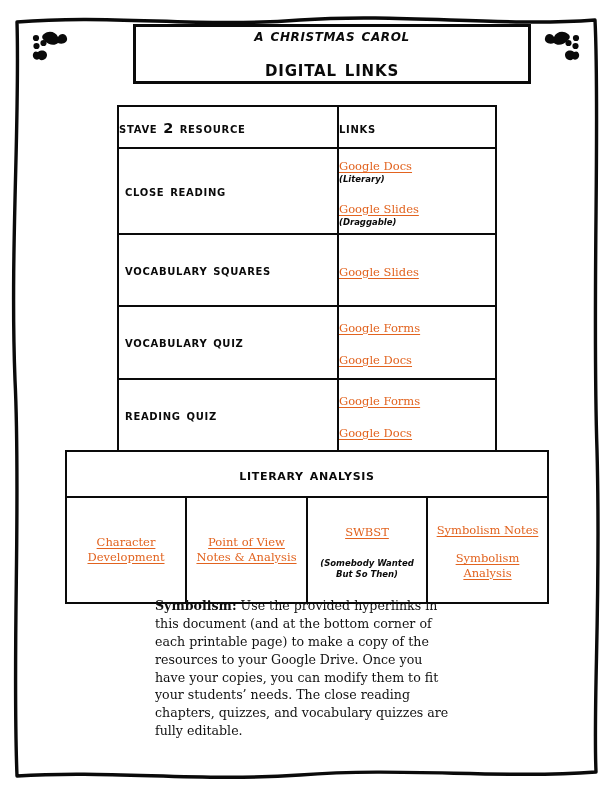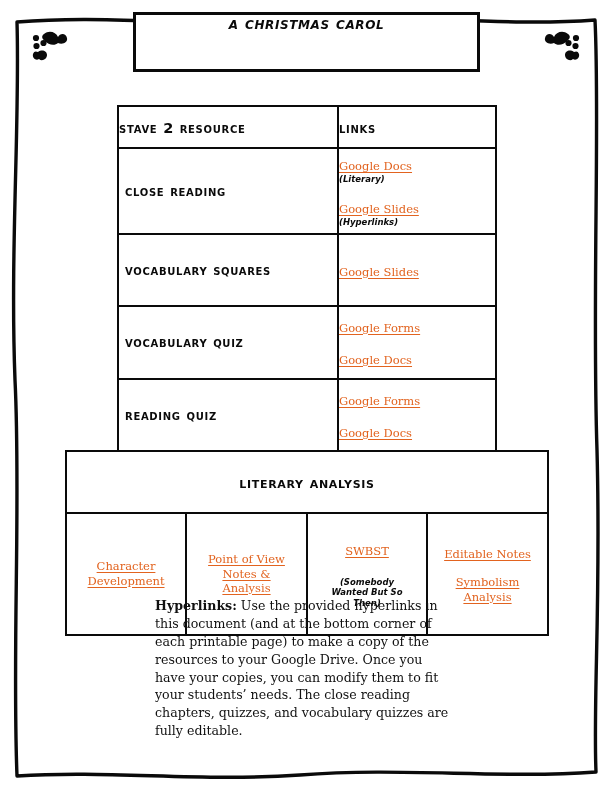--- a/index.html
+++ b/index.html
@@ -26,22 +26,22 @@
     position: absolute;
     left: 0; top: 0;
     width: 612px; height: 792px;
     pointer-events: none;
   }
 
   
   .title-box {
     position: absolute;
     left: 133px;
-    top: 12px;
-    width: 347px;
+    top: 24px;
+    width: 398px;
     height: 60px;
     border: 3px solid #0a0a0a;
     background: #ffffff;
     box-sizing: border-box;
     display: flex;
     flex-direction: column;
     align-items: center;
     justify-content: space-between;
     z-index: 4;
   }
@@ -143,21 +143,21 @@
     width: 482px;
     border-collapse: collapse;
     table-layout: fixed;
     background: #fff;
     z-index: 3;
   }
   .lit-table td {
     border: 2.2px solid #0a0a0a;
     text-align: center;
     vertical-align: middle;
-    padding: 16px;
+    padding: 8px;
   }
   .lit-head {
     height: 28px;
   }
   .lit-head .comic { font-size: 15px; }
   .lit-cell {
     height: 88px;
     padding: 4px 3px;
   }
   .lit-cell .glink { font-size: 11.5px; }
@@ -220,20 +220,21 @@
       <path d="M 14 4 C 19 0, 26 2, 28 7 C 30 3, 36 3, 37 8 C 38 12, 33 15, 28 13 C 25 16, 18 15, 15 11 C 12 9, 11 6, 14 4 Z" fill="#0a0a0a"></path>
       <circle cx="6" cy="8" r="3.1" fill="#0a0a0a"></circle>
       <circle cx="6.5" cy="16" r="3.1" fill="#0a0a0a"></circle>
       <circle cx="13.5" cy="13" r="3.1" fill="#0a0a0a"></circle>
       <path d="M 8 22 C 12 19, 17 21, 17 25 C 17 29, 12 32, 9 29 C 6 31, 2 28, 3 24 C 4 21, 6 21, 8 22 Z" fill="#0a0a0a"></path>
     </g>
   </svg>
 
   <div class="title-box">
     <div class="title-line1">A Christmas Carol</div>
+    <div class="title-line2">Digital Links</div>
   </div>
 
   <table class="res-table">
     <colgroup>
         <col class="col-resource">
         <col class="col-links">
       </colgroup>
     <tbody>
       <tr>
         <td class="hdr-cell">
@@ -246,21 +247,21 @@
 
       <tr>
         <td style="height:84px">
           <div class="comic res-text">Close Reading</div>
         </td>
         <td class="link-cell">
           <a class="glink">Google Docs</a>
           <span class="sub-note">(Literary)</span>
           <div class="link-gap"></div>
           <a class="glink">Google Slides</a>
-          <span class="sub-note">(Hyperlinks)</span>
+          <span class="sub-note">(Draggable)</span>
         </td>
       </tr>
 
       <tr>
         <td style="height:70px">
           <div class="comic res-text">Vocabulary Squares</div>
         </td>
         <td class="link-cell">
           <a class="glink">Google Slides</a>
         </td>
@@ -308,27 +309,27 @@
           <a class="glink">Character Development</a>
         </td>
         <td class="lit-cell">
           <a class="glink">Point of View Notes &amp; Analysis</a>
         </td>
         <td class="lit-cell">
           <a class="glink">SWBST</a>
           <span class="sub-note">(Somebody Wanted But So Then)</span>
         </td>
         <td class="lit-cell">
-          <a class="glink">Editable Notes</a>
+          <a class="glink">Symbolism Notes</a>
           <div class="link-gap"></div>
           <a class="glink">Symbolism Analysis</a>
         </td>
       </tr>
     </tbody>
   </table>
 
   <div class="para">
-    <b>Hyperlinks:</b><span> Use the provided hyperlinks in this document (and at the bottom corner of each printable page) to make a copy of the resources to your Google Drive. Once you have your copies, you can modify them to fit your students’ needs. The close reading chapters, quizzes, and vocabulary quizzes are fully editable.</span>
+    <b>Symbolism:</b><span> Use the provided hyperlinks in this document (and at the bottom corner of each printable page) to make a copy of the resources to your Google Drive. Once you have your copies, you can modify them to fit your students’ needs. The close reading chapters, quizzes, and vocabulary quizzes are fully editable.</span>
   </div>
 
   <div class="footer">© 2022 Melinda J. Hall</div>
 
 </div>
 
 </body></html>

